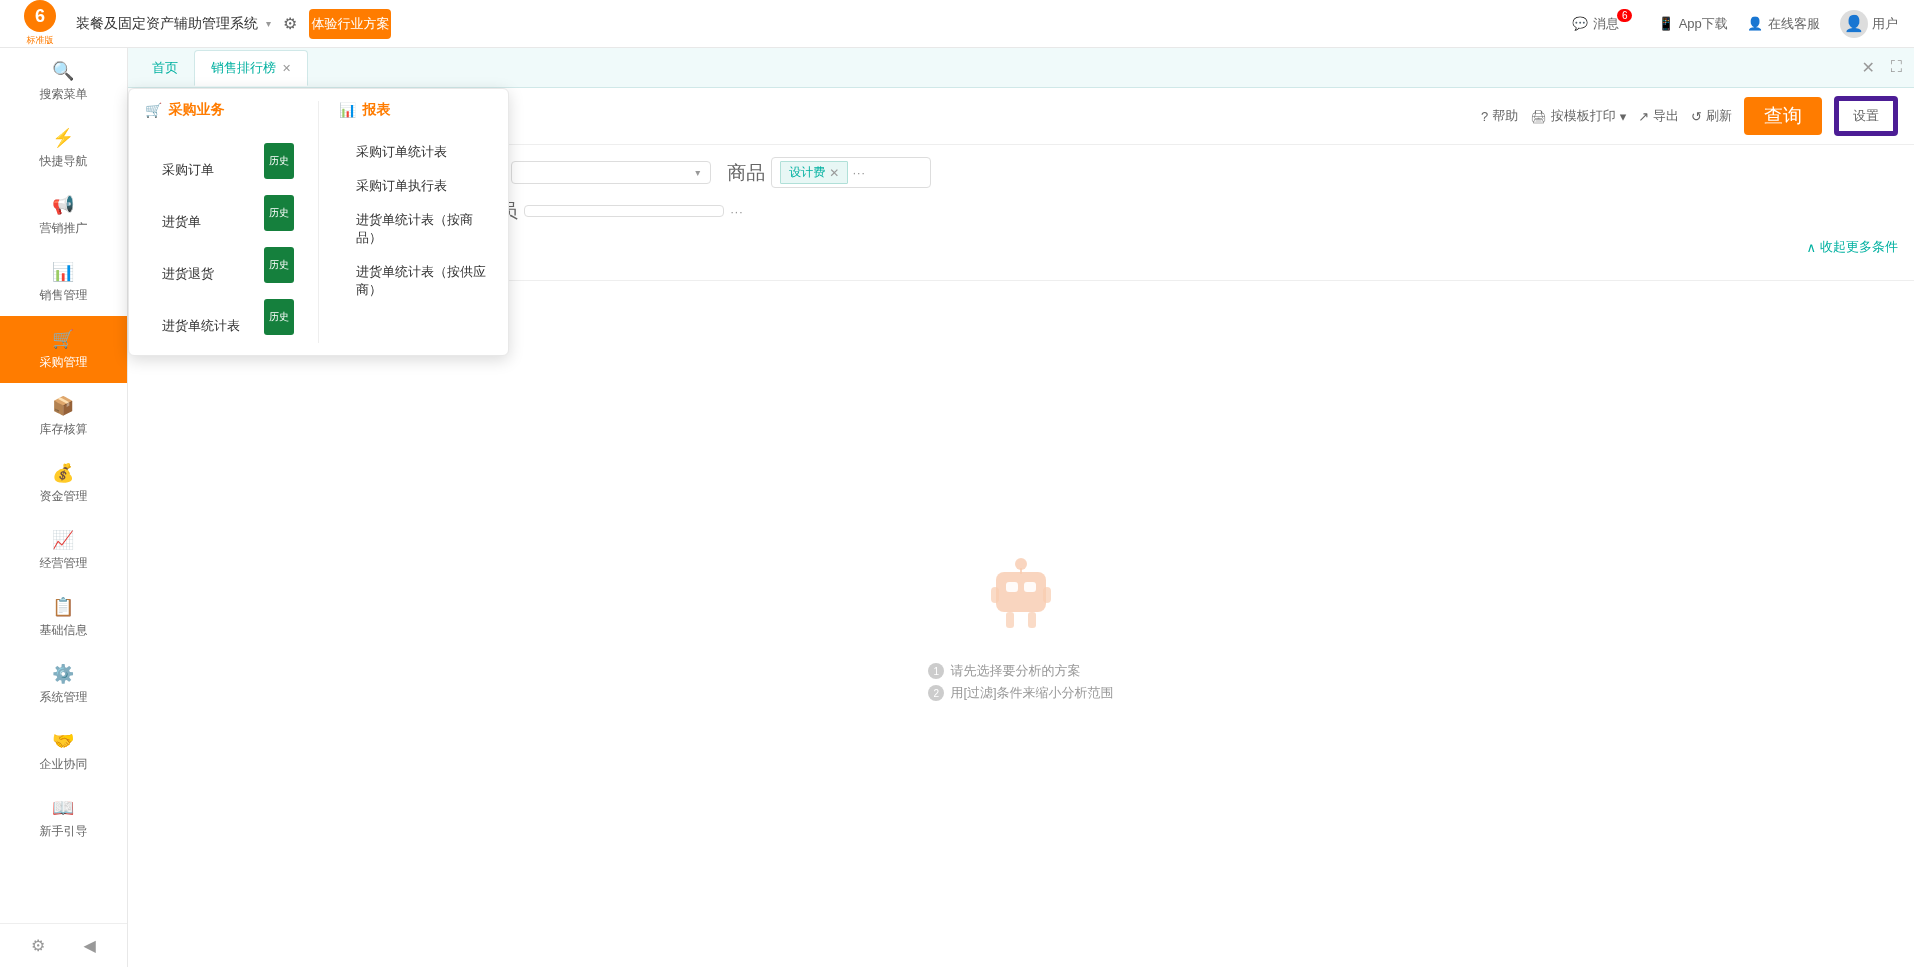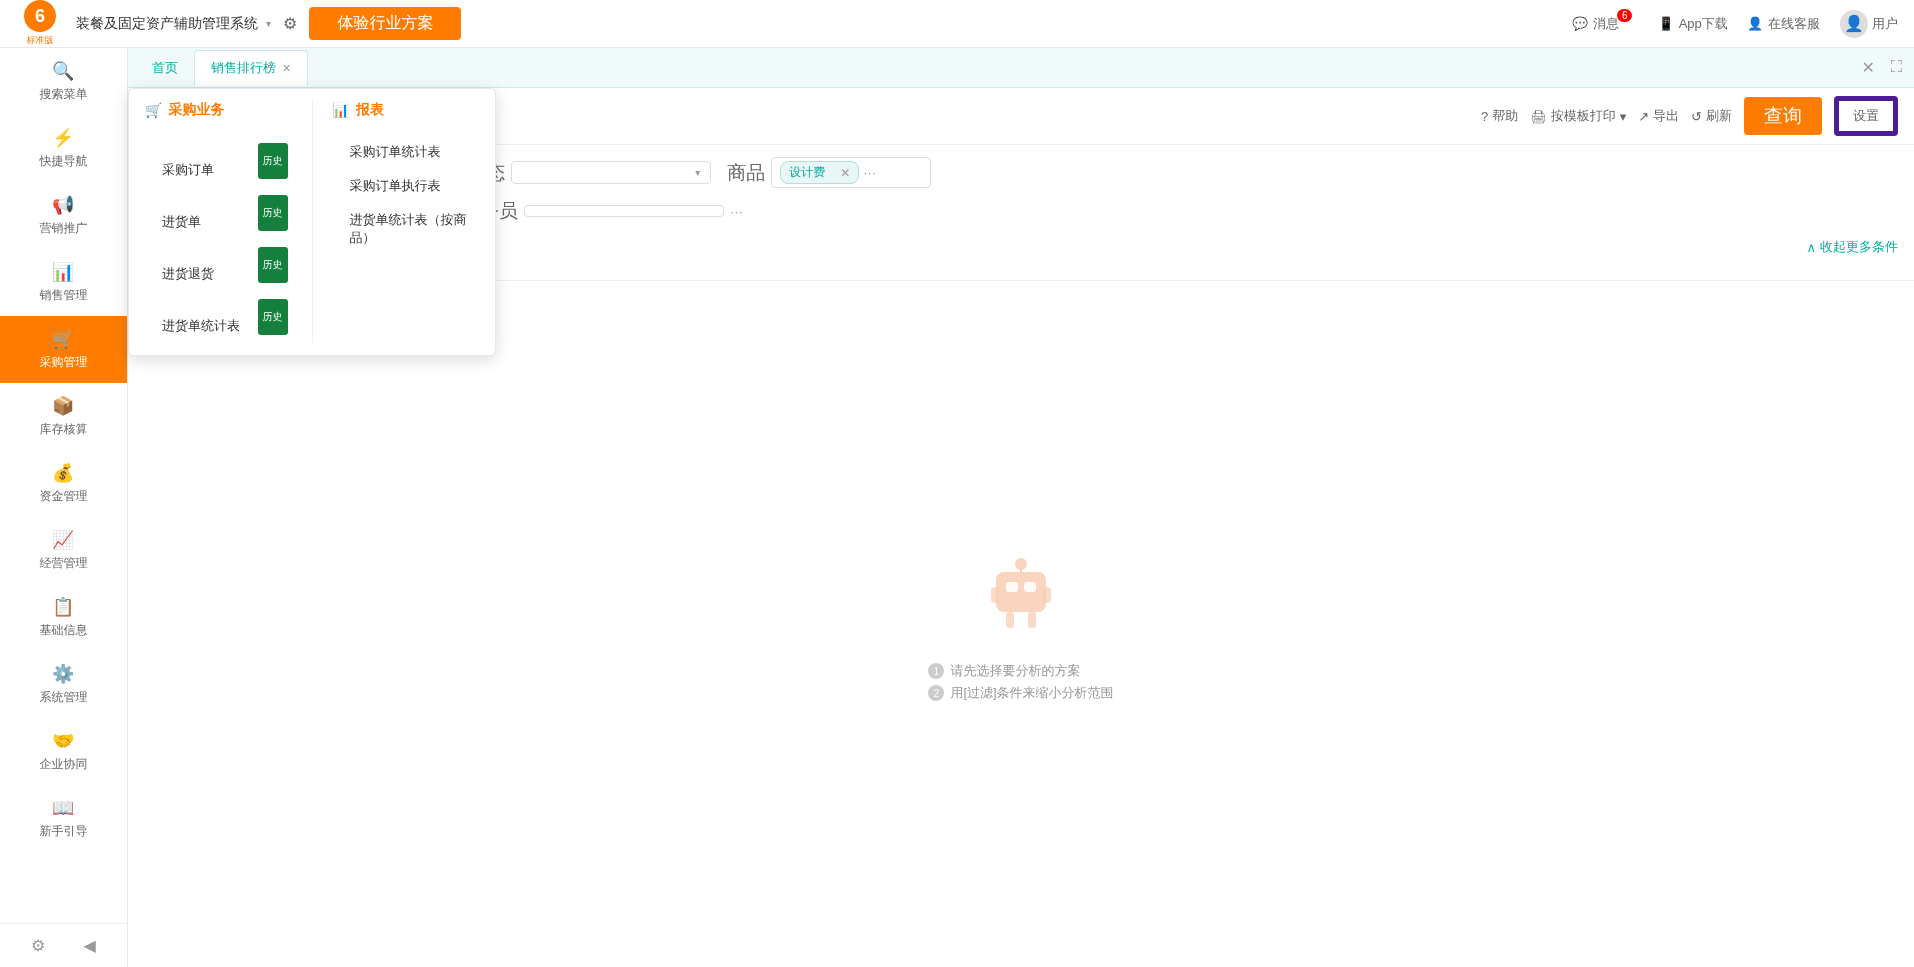--- a/index.html
+++ b/index.html
@@ -12,21 +12,21 @@
     .sidebar { width: 128px; background: #fff; border-right: 1px solid #e8e8e8; display: flex; flex-direction: column; flex-shrink: 0; }
     .content-area { flex: 1; display: flex; flex-direction: column; overflow: hidden; }
 
     
     .logo-area { display: flex; flex-direction: column; align-items: center; justify-content: center; width: 48px; }
     .logo-circle { width: 32px; height: 32px; background: #ff7c00; border-radius: 50%; display: flex; align-items: center; justify-content: center; color: #fff; font-size: 18px; font-weight: bold; }
     .logo-text { font-size: 9px; color: #ff7c00; margin-top: 2px; }
     .system-title { display: flex; align-items: center; gap: 8px; color: #333; font-size: 14px; }
     .dropdown-arrow { color: #999; font-size: 10px; }
     .settings-icon-btn { color: #666; font-size: 16px; cursor: pointer; }
-    .industry-btn { background: #ff7c00; color: #fff; border: none; border-radius: 4px; padding: 6px 28px; cursor: pointer; font-size: 16px; }
+    .industry-btn { background: #ff7c00; color: #fff; border: none; border-radius: 4px; padding: 6px 2px; cursor: pointer; font-size: 13px; }
     .top-right { margin-left: auto; display: flex; align-items: center; gap: 20px; }
     .top-right-item { display: flex; align-items: center; gap: 4px; color: #666; font-size: 13px; cursor: pointer; }
     .badge { background: #f00; color: #fff; border-radius: 10px; padding: 1px 5px; font-size: 10px; position: relative; top: -8px; left: -6px; }
     .user-avatar { width: 28px; height: 28px; border-radius: 50%; background: #ddd; display: flex; align-items: center; justify-content: center; color: #999; font-size: 16px; }
 
     
     .tab-bar { display: flex; align-items: center; background: #f0fafa; border-bottom: 1px solid #d0e8e8; height: 40px; padding: 0 8px; flex-shrink: 0; text-align: right; }
     .tab { padding: 8px 16px; cursor: pointer; font-size: 13px; color: #333; border-radius: 4px 4px 0 0; display: flex; align-items: center; gap: 6px; }
     .tab.active { background: #fff; border: 1px solid #d0e8e8; border-bottom: 1px solid #fff; color: #00b0a0; font-weight: 500; margin-bottom: -1px; }
     .tab-close { color: #999; font-size: 11px; cursor: pointer; }
@@ -49,21 +49,21 @@
     .query-btn { background: #ff7c00; color: #fff; border: none; border-radius: 4px; padding: 6px 20px; cursor: pointer; font-size: 19px; }
     .settings-small-btn { border: 5px solid #4c1d95; background: #fff; color: #666; border-radius: 4px; padding: 6px 14px; cursor: pointer; font-size: 13px; }
 
     
     .filter-area { background: #fff; padding: 12px 16px; border-bottom: 1px solid #eee; flex-shrink: 0; }
     .filter-row { display: flex; align-items: center; gap: 16px; margin-bottom: 8px; }
     .filter-item { display: flex; align-items: center; gap: 6px; }
     .filter-label { color: #666; font-size: 19px; white-space: nowrap; }
     .filter-input { border: 1px solid #ddd; border-radius: 4px; padding: 5px 10px; font-size: 13px; color: #333; background: #fff; min-width: 120px; }
     .filter-select { border: 1px solid #ddd; border-radius: 4px; padding: 5px 10px; font-size: 13px; color: #333; background: #fff; min-width: 160px; display: flex; align-items: center; justify-content: space-between; }
-    .tag { background: #e8f7f5; color: #00b0a0; border: 1px solid #b0e0d8; border-radius: 8px; padding: 2px 8px; font-size: 12px; display: flex; align-items: center; gap: 15px; }
+    .tag { background: #e8f7f5; color: #00b0a0; border: 1px solid #b0e0d8; border-radius: 1px; padding: 2px 8px; font-size: 12px; display: flex; align-items: center; gap: 4px; }
     .tag-close { cursor: pointer; color: #999; }
     .filter-dots { color: #999; cursor: pointer; }
     .collapse-btn { color: #00b0a0; cursor: pointer; font-size: 13px; display: flex; align-items: center; gap: 4px; }
 
     
     .empty-state { flex: 1; display: flex; flex-direction: column; align-items: center; justify-content: center; background: #fff; }
     .empty-step { display: flex; align-items: center; gap: 6px; color: #999; font-size: 13px; margin: 4px 0; }
     .step-num { width: 16px; height: 16px; border-radius: 50%; background: #ccc; color: #fff; font-size: 10px; display: flex; align-items: center; justify-content: center; }
 
     
@@ -338,14 +338,17 @@
     </div>
     <div class="menu-item">
       <span>采购订单统计表</span>
     </div>
     <div class="menu-item">
       <span>采购订单执行表</span>
     </div>
     <div class="menu-item">
       <span>进货单统计表（按商品）</span>
     </div>
+    <div class="menu-item">
+      <span>进货单统计表（按供应商）</span>
+    </div>
   </div>
 </div>
 
 </body></html>

